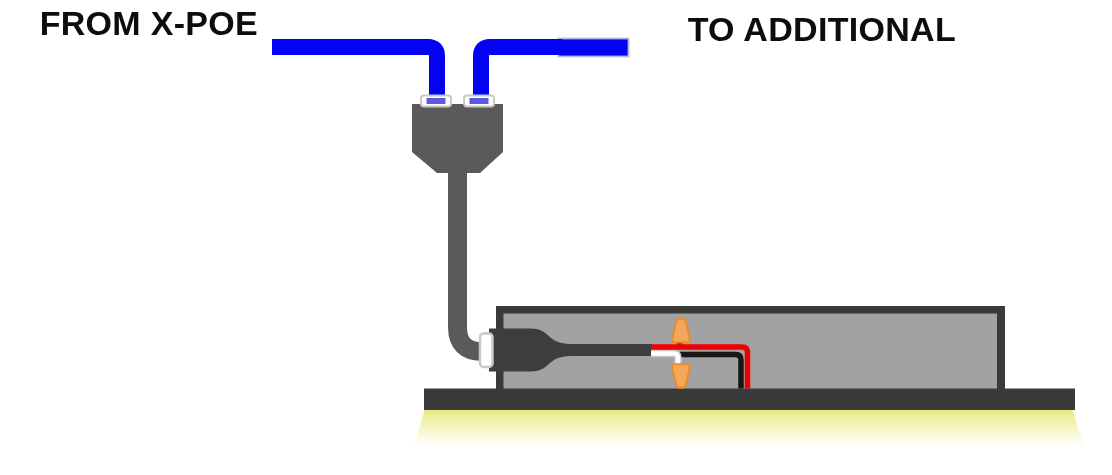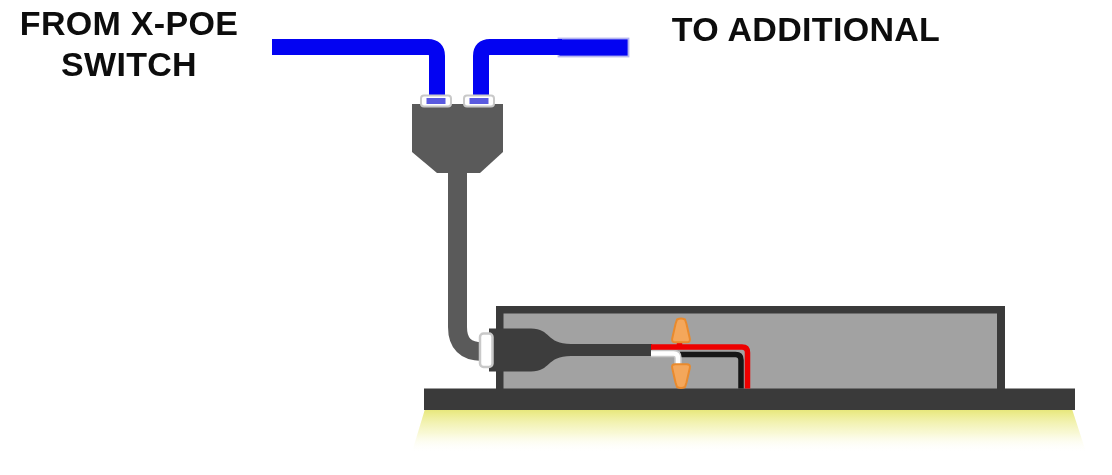--- a/index.html
+++ b/index.html
@@ -25,30 +25,29 @@
     font-weight: bold;
     font-size: 34px;
     line-height: 41px;
     letter-spacing: 0.3px;
     color: #0d0d0d;
     text-align: center;
     white-space: nowrap;
   }
   .label-from { left: 0px;   top: 3px; width: 258px; }
   .label-to   { left: 656px; top: 9px; width: 300px; }
-  .label div  { display: block; }
+  .label div  { display: block; text-align: right; }
 </style>
 </head>
 <body>
 
 <div class="stage">
 
   <div class="label label-from">
     <div>FROM X-POE</div>
-    <div>SWITCH</div>
   </div>
 
   <div class="label label-to">
     <div>TO ADDITIONAL</div>
   </div>
 
   <svg class="diagram-svg" width="1112" height="475" viewBox="0 0 1112 475">
     <defs>
       <linearGradient id="glowGrad" gradientUnits="userSpaceOnUse" x1="0" y1="409" x2="0" y2="453">
         <stop offset="0" stop-color="#e6e677" stop-opacity="1"></stop>

